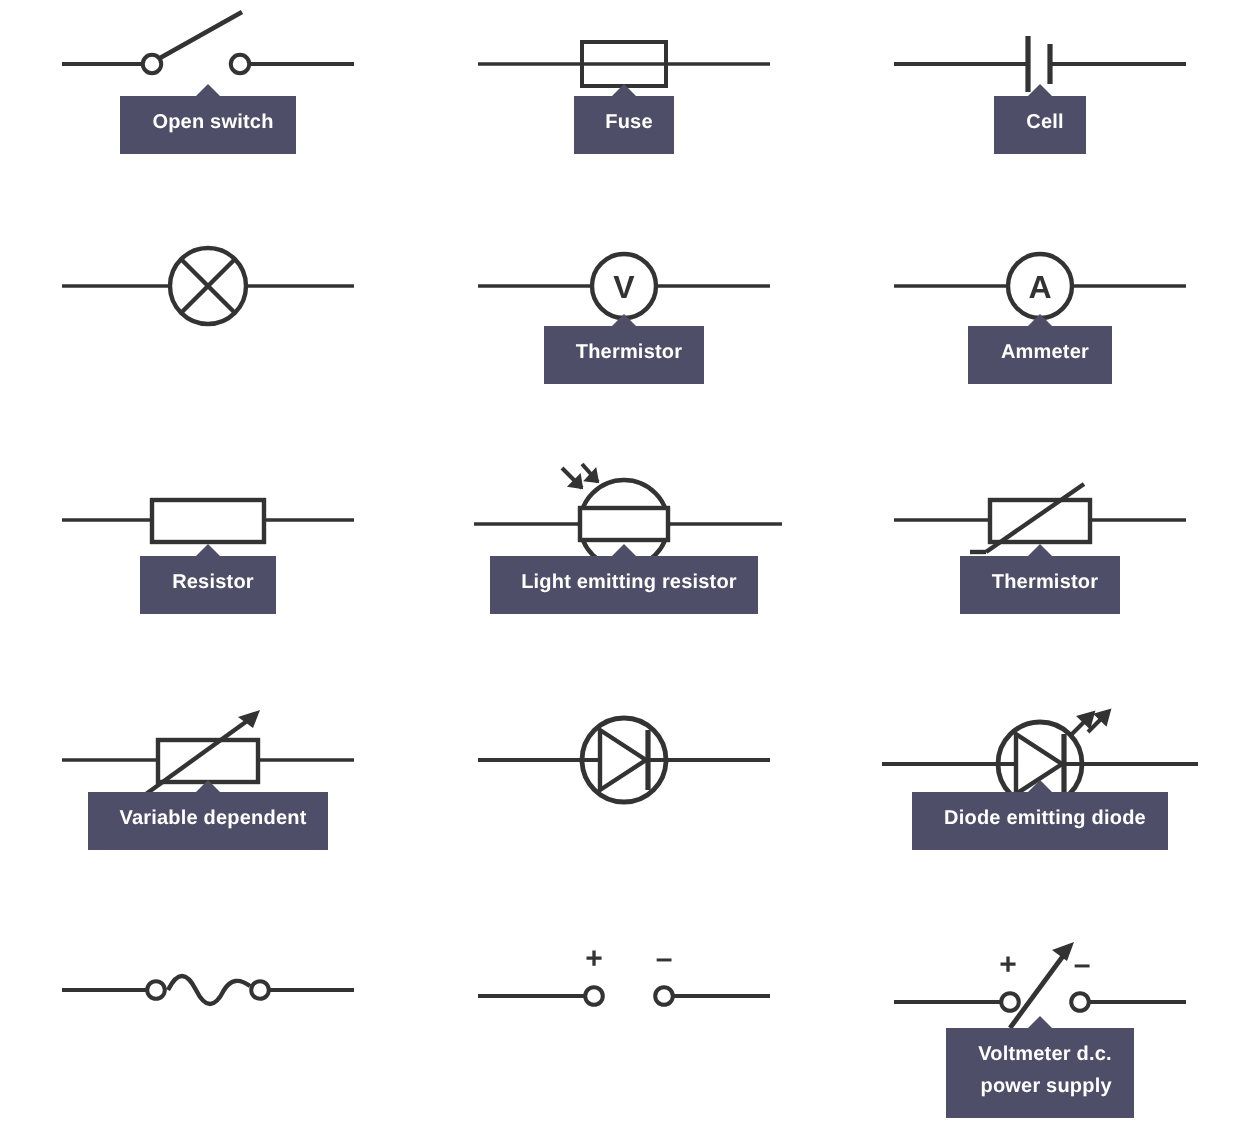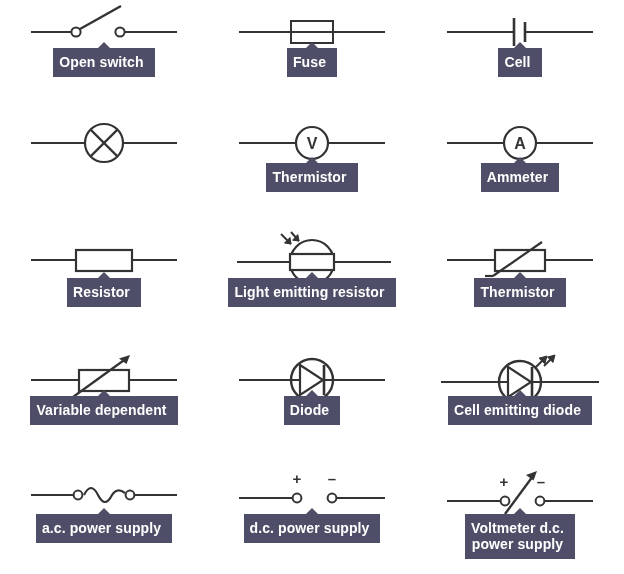--- a/index.html
+++ b/index.html
@@ -50,25 +50,25 @@
     left: 0;
     top: 48px;
     width: 100%;
     display: flex;
     justify-content: center;
   }
   .badge {
     position: relative;
     background: #4e4e68;
     color: #ffffff;
-    font-size: 14px;
+    font-size: 10px;
     font-weight: bold;
     line-height: 16px;
-    padding: 6px 11px 7px 6px;
-    text-align: center;
+    padding: 6px 11px 7px 16px;
+    text-align: right;
     white-space: pre-line;
     letter-spacing: 0.1px;
   }
   .badge::before {
     content: "";
     position: absolute;
     top: -6px;
     left: 50%;
     margin-left: -6px;
     width: 0;
@@ -233,23 +233,20 @@
     <div class="cell">
       <div class="symbol-box">
         <svg width="150" height="48" viewBox="0 0 150 48">
           <line x1="2" y1="30" x2="54" y2="30" stroke="#333" stroke-width="2"></line>
           <line x1="96" y1="30" x2="148" y2="30" stroke="#333" stroke-width="2"></line>
           <circle cx="75" cy="30" r="21" fill="#fff" stroke="#333" stroke-width="2.4"></circle>
           <line x1="54" y1="30" x2="96" y2="30" stroke="#333" stroke-width="2"></line>
           <polygon points="63,15 86,30 63,45" fill="#fff" stroke="#333" stroke-width="2.2" stroke-linejoin="miter"></polygon>
           <line x1="87" y1="15" x2="87" y2="45" stroke="#333" stroke-width="2.6"></line>
         </svg>
-      </div>
-      <div class="label-wrap">
-        <div class="badge">Diode</div>
       </div>
     </div>
 
     <div class="cell">
       <div class="symbol-box">
         <svg width="178" height="48" viewBox="0 0 178 48">
           <line x1="10" y1="32" x2="68" y2="32" stroke="#333" stroke-width="2"></line>
           <line x1="110" y1="32" x2="168" y2="32" stroke="#333" stroke-width="2"></line>
           <circle cx="89" cy="32" r="21" fill="#fff" stroke="#333" stroke-width="2.4"></circle>
           <line x1="68" y1="32" x2="110" y2="32" stroke="#333" stroke-width="2"></line>
@@ -257,52 +254,46 @@
           <line x1="101" y1="17" x2="101" y2="47" stroke="#333" stroke-width="2.6"></line>
           <g stroke="#333" stroke-width="2" fill="#333">
             <line x1="104" y1="18" x2="114" y2="8"></line>
             <polygon points="116,6 108,8.2 113.8,13.8" stroke-width="1"></polygon>
             <line x1="113" y1="16" x2="122" y2="7"></line>
             <polygon points="124,5 116.5,7.1 122,12.4" stroke-width="1"></polygon>
           </g>
         </svg>
       </div>
       <div class="label-wrap">
-        <div class="badge">Cell emitting diode</div>
+        <div class="badge">Diode emitting diode</div>
       </div>
     </div>
 
     <div class="cell">
       <div class="symbol-box">
         <svg width="150" height="48" viewBox="0 0 150 48">
           <line x1="2" y1="27" x2="44" y2="27" stroke="#333" stroke-width="2"></line>
           <line x1="106" y1="27" x2="148" y2="27" stroke="#333" stroke-width="2"></line>
           <circle cx="49" cy="27" r="4.4" fill="#fff" stroke="#333" stroke-width="2"></circle>
           <circle cx="101" cy="27" r="4.4" fill="#fff" stroke="#333" stroke-width="2"></circle>
           <path d="M 55 27 Q 62 13 69 27 Q 76 41 83 27 Q 88 19 96 25" fill="none" stroke="#333" stroke-width="2.2"></path>
         </svg>
-      </div>
-      <div class="label-wrap">
-        <div class="badge">a.c. power supply</div>
       </div>
     </div>
 
     <div class="cell">
       <div class="symbol-box">
         <svg width="150" height="48" viewBox="0 0 150 48">
           <line x1="2" y1="30" x2="55" y2="30" stroke="#333" stroke-width="2"></line>
           <line x1="100" y1="30" x2="148" y2="30" stroke="#333" stroke-width="2"></line>
           <circle cx="60" cy="30" r="4.4" fill="#fff" stroke="#333" stroke-width="2"></circle>
           <circle cx="95" cy="30" r="4.4" fill="#fff" stroke="#333" stroke-width="2"></circle>
           <text x="60" y="16" text-anchor="middle" font-family="Liberation Sans, sans-serif" font-size="15" font-weight="bold" fill="#333">+</text>
           <text x="95" y="16" text-anchor="middle" font-family="Liberation Sans, sans-serif" font-size="15" font-weight="bold" fill="#333">–</text>
         </svg>
-      </div>
-      <div class="label-wrap">
-        <div class="badge">d.c. power supply</div>
       </div>
     </div>
 
     <div class="cell">
       <div class="symbol-box">
         <svg width="150" height="48" viewBox="0 0 150 48">
           <line x1="2" y1="33" x2="55" y2="33" stroke="#333" stroke-width="2"></line>
           <line x1="100" y1="33" x2="148" y2="33" stroke="#333" stroke-width="2"></line>
           <circle cx="60" cy="33" r="4.4" fill="#fff" stroke="#333" stroke-width="2"></circle>
           <circle cx="95" cy="33" r="4.4" fill="#fff" stroke="#333" stroke-width="2"></circle>

